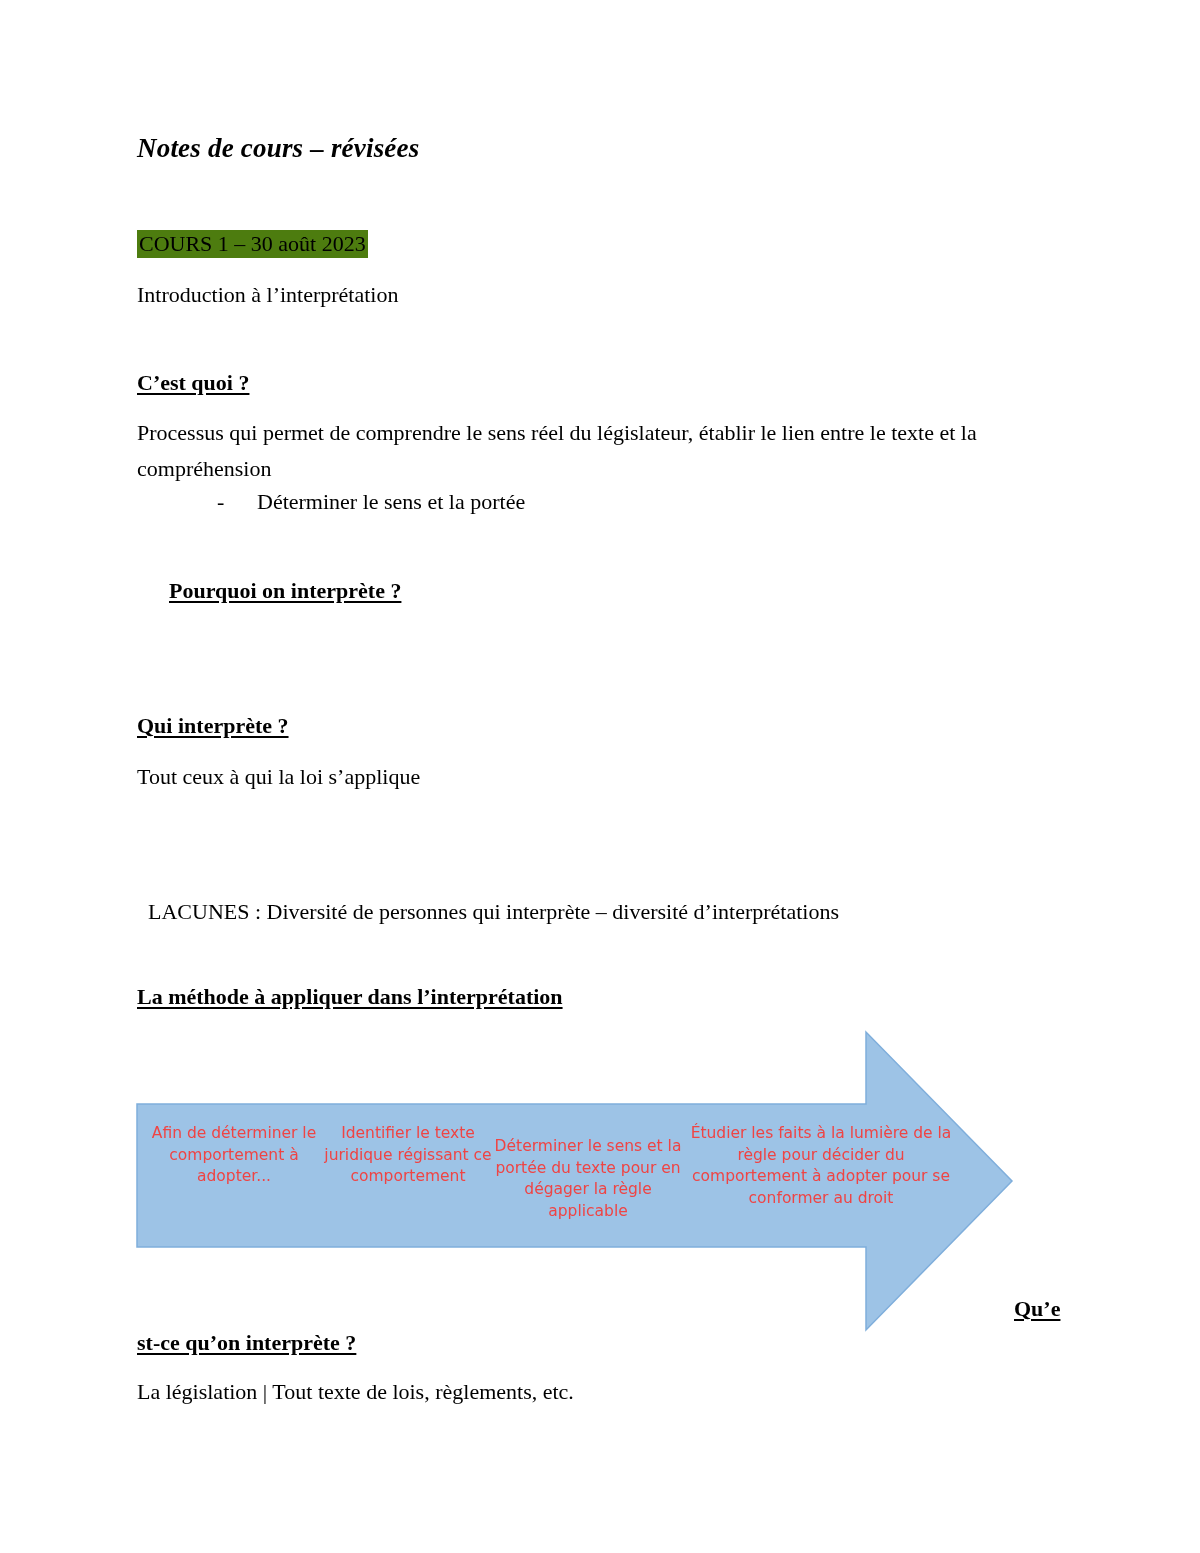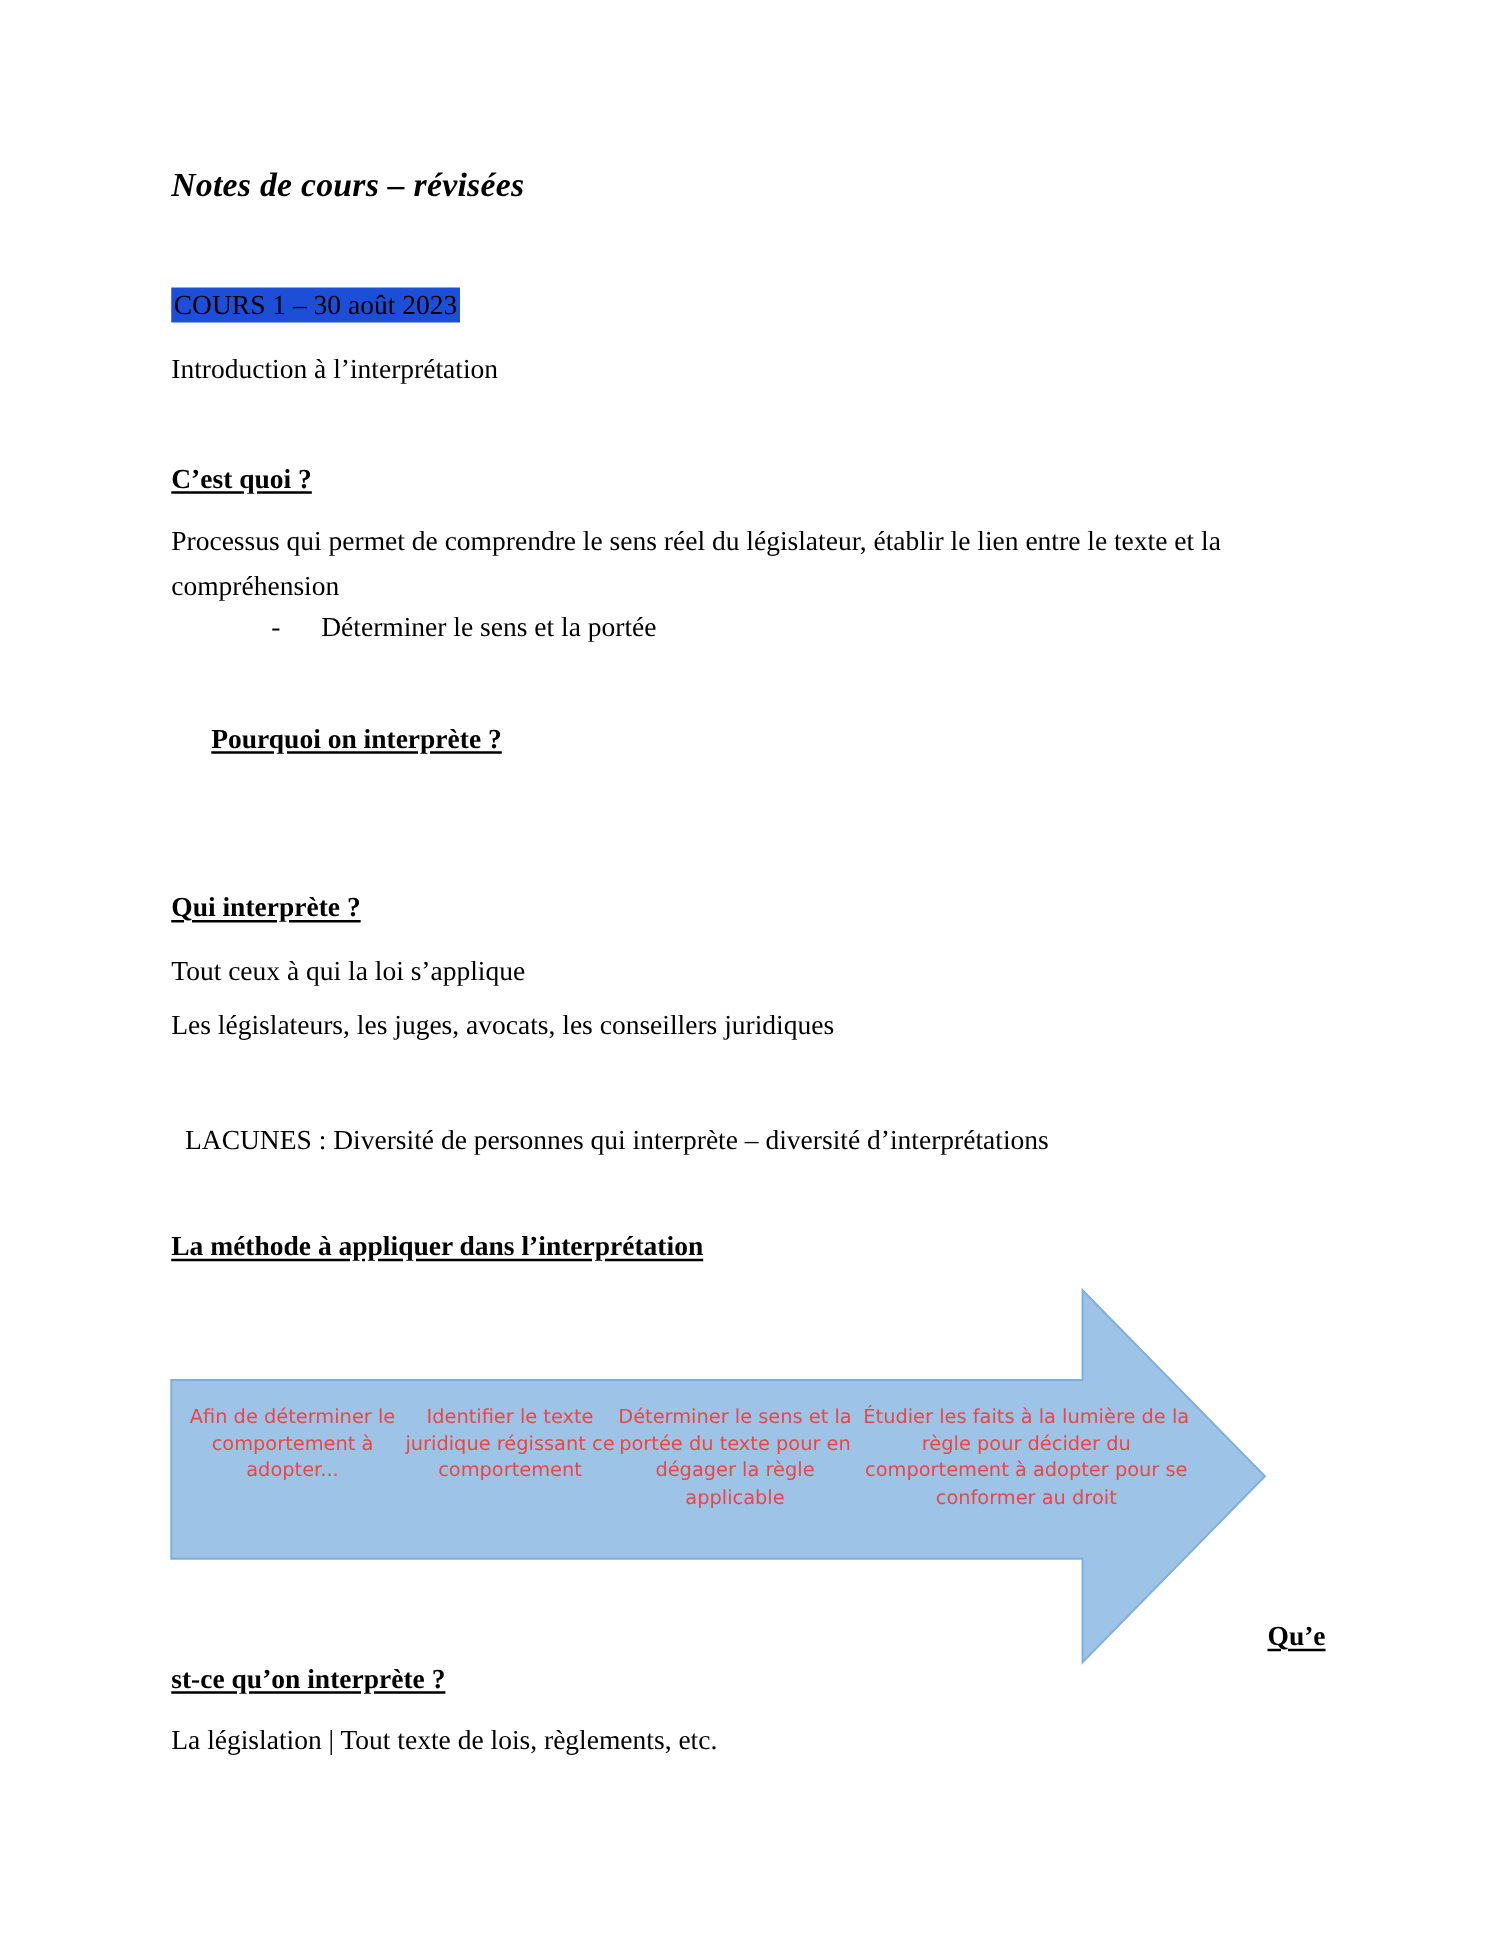--- a/index.html
+++ b/index.html
@@ -32,21 +32,21 @@
     white-space: nowrap;
   }
   .hl-line {
     position: absolute;
     left: 137px;
     top: 231px;
     font-size: 22px;
     white-space: nowrap;
   }
   .hl-line .hl {
-    background: #1d4ed8;
+    background: #4d7c0f;
     padding: 1px 2px 2px 2px;
     text-align: center;
   }
   .para {
     position: absolute;
     font-size: 22px;
     line-height: 36px;
     white-space: pre-wrap;
   }
   .heading {
@@ -93,21 +93,21 @@
     position: absolute;
     top: 108px;
     font-family: "DejaVu Sans", "Liberation Sans", sans-serif;
     font-size: 15.5px;
     line-height: 21.5px;
     color: #ef4444;
     text-align: center;
   }
   .seg-0 { left: 28px;  width: 172px; }
   .seg-1 { left: 198px; width: 180px; }
-  .seg-2 { left: 368px; width: 200px; }
+  .seg-2 { left: 368px; width: 200px; margin-top: 13px; }
   .seg-3 { left: 565px; width: 272px; }
 
   .tail-frag {
     position: absolute;
     left: 1014px;
     top: 1296px;
     font-size: 22px;
     font-weight: bold;
     text-decoration: underline;
     text-underline-offset: 3px;
@@ -126,21 +126,20 @@
   <div class="para" style="left:137px; top:277px; width:900px;">Introduction à l’interprétation</div>
 
   <div class="heading" style="left:137px; top:370px;">C’est quoi ?</div>
   <div class="para" style="left:137px; top:415px; width:905px;">Processus qui permet de comprendre le sens réel du législateur, établir le lien entre le texte et la compréhension</div>
   <div class="bullet-row" style="left:173px; top:489px;margin-left:44px;"><span class="dash">-</span><span>Déterminer le sens et la portée</span></div>
 
   <div class="heading" style="left:137px; top:578px;margin-left:32px;">Pourquoi on interprète ?</div>
 
   <div class="heading" style="left:137px; top:713px;">Qui interprète ?</div>
   <div class="para" style="left:137px; top:759px; width:900px;">Tout ceux à qui la loi s’applique</div>
-  <div class="para" style="left:137px; top:802px; width:900px;">Les législateurs, les juges, avocats, les conseillers juridiques</div>
 
   <div class="para" style="left:137px; top:894px; width:920px;margin-left:11px;">LACUNES : Diversité de personnes qui interprète – diversité d’interprétations</div>
 
   <div class="heading" style="left:137px; top:984px;">La méthode à appliquer dans l’interprétation</div>
 
   <div class="arrow-wrap">
     <svg class="arrow-svg" viewBox="0 0 920 330" preserveAspectRatio="none">
       <polygon points="17,89 746,89 746,17 892,166 746,315 746,232 17,232" fill="#9DC3E6" stroke="#7FAEDB" stroke-width="1.5"></polygon>
     </svg>
     <div class="arrow-labels">

